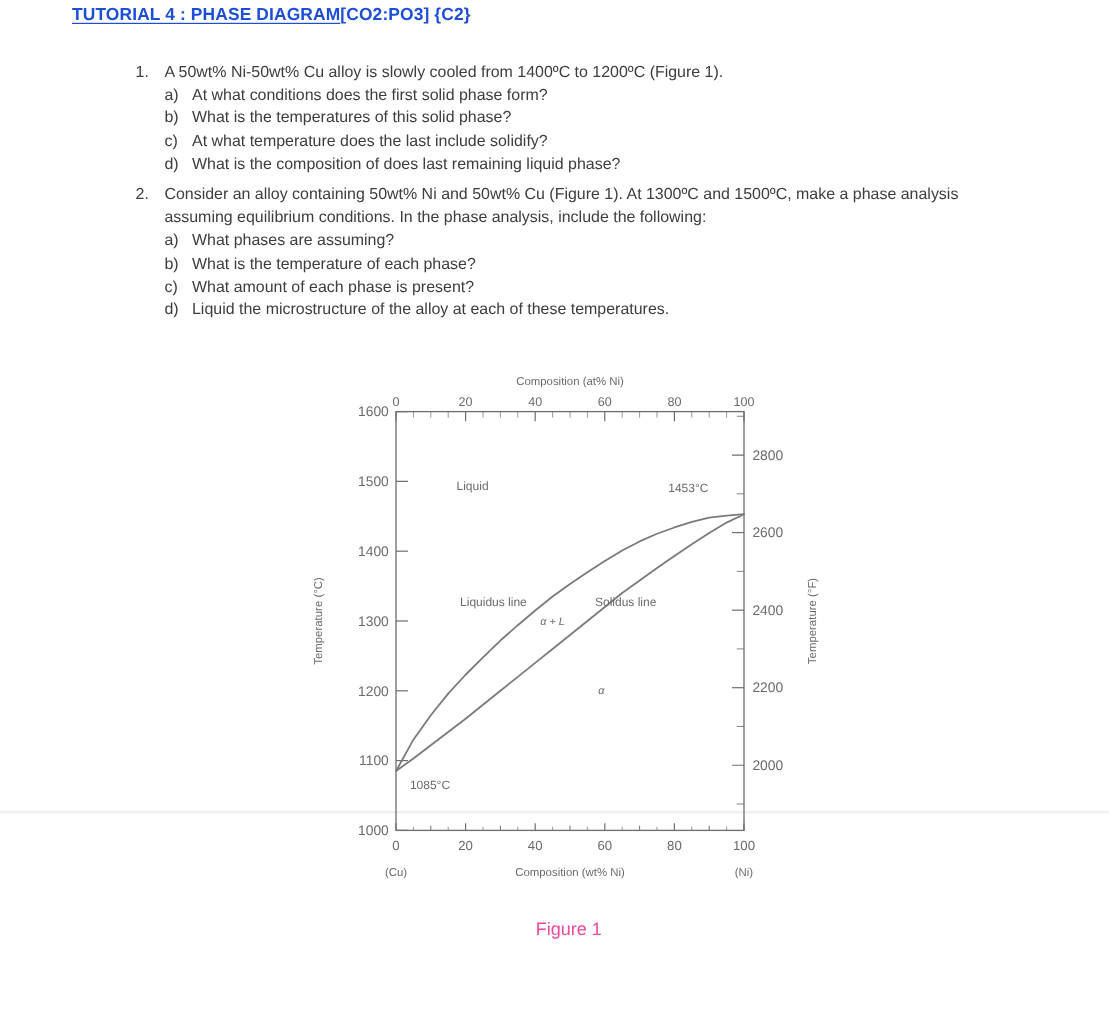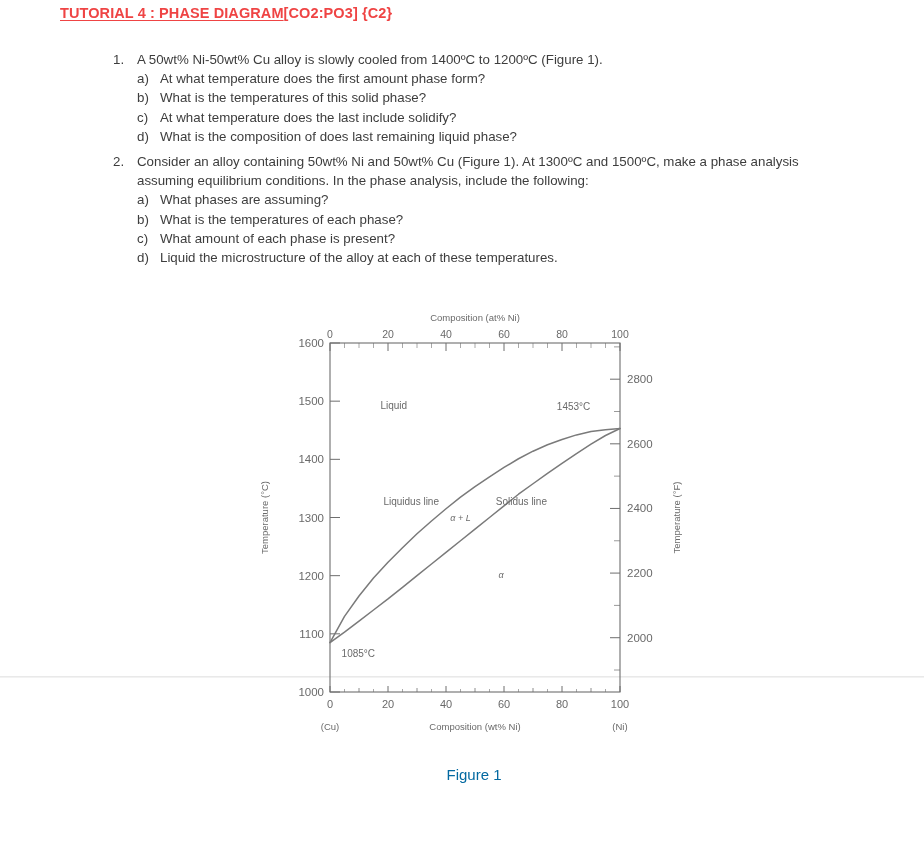--- a/index.html
+++ b/index.html
@@ -16,21 +16,21 @@
     overflow: hidden;
   }
 
   
   .doc-title {
     position: absolute;
     left: 60px;
     top: 5px;
     font-size: 14.5px;
     font-weight: bold;
-    color: #ef4444;
+    color: #1d4ed8;
     letter-spacing: 0.1px;
     white-space: nowrap;
   }
   .doc-title .underlined {
     text-decoration: underline;
     text-underline-offset: 2px;
   }
 
   
   .q-block { position: absolute; }
@@ -89,21 +89,21 @@
   #fold-1 { top: 676px; }
   #fold-2 { top: 677px; background: #f2f2f2; }
 
   .fig-caption {
     position: absolute;
     left: 0;
     top: 766px;
     width: 924px;
     text-align: center;
     font-size: 15px;
-    color: #0369a1;
+    color: #ec4899;
   }
   
   .fig-caption-inner {
     display: inline-block;
     position: relative;
     left: 12px;
   }
 </style>
 </head>
 <body>
@@ -113,21 +113,21 @@
 </div>
 
 <div class="q-block" id="question-1">
   <div class="q-row">
     <span class="q-num">1.</span>
     <span class="q-text">A 50wt% Ni-50wt% Cu alloy is slowly cooled from 1400ºC to 1200ºC (Figure 1).</span>
   </div>
   <div class="sub-list">
     <div class="sub-row">
       <span class="sub-label">a)</span>
-      <span class="sub-text">At what temperature does the first amount phase form?</span>
+      <span class="sub-text">At what conditions does the first solid phase form?</span>
     </div>
     <div class="sub-row">
       <span class="sub-label">b)</span>
       <span class="sub-text">What is the temperatures of this solid phase?</span>
     </div>
     <div class="sub-row">
       <span class="sub-label">c)</span>
       <span class="sub-text">At what temperature does the last include solidify?</span>
     </div>
     <div class="sub-row">
@@ -142,21 +142,21 @@
     <span class="q-num">2.</span>
     <span class="q-text">Consider an alloy containing 50wt% Ni and 50wt% Cu (Figure 1). At 1300ºC and 1500ºC, make a phase analysis assuming equilibrium conditions. In the phase analysis, include the following:</span>
   </div>
   <div class="sub-list">
     <div class="sub-row">
       <span class="sub-label">a)</span>
       <span class="sub-text">What phases are assuming?</span>
     </div>
     <div class="sub-row">
       <span class="sub-label">b)</span>
-      <span class="sub-text">What is the temperatures of each phase?</span>
+      <span class="sub-text">What is the temperature of each phase?</span>
     </div>
     <div class="sub-row">
       <span class="sub-label">c)</span>
       <span class="sub-text">What amount of each phase is present?</span>
     </div>
     <div class="sub-row">
       <span class="sub-label">d)</span>
       <span class="sub-text">Liquid the microstructure of the alloy at each of these temperatures.</span>
     </div>
   </div>

